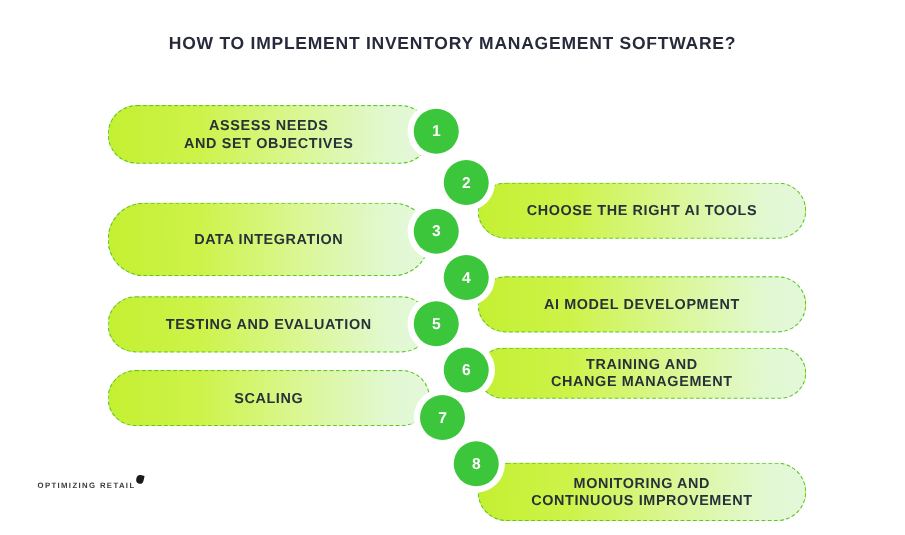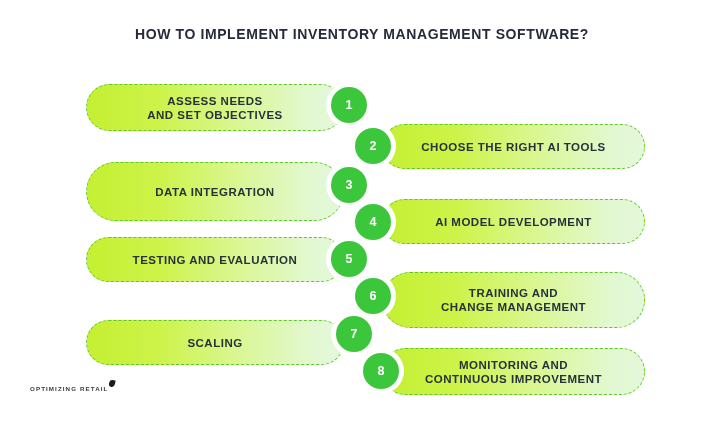--- a/index.html
+++ b/index.html
@@ -51,20 +51,21 @@
     justify-content: center;
     text-align: center;
   }
 
   .bar.left {
     background: linear-gradient(90deg, #c4f032 0%, #cdf349 28%, #dbf79a 62%, #e2f8d2 88%, #e4f8da 100%);
   }
 
   .bar.right {
     background: linear-gradient(90deg, #c4f032 0%, #cdf349 28%, #dbf79a 62%, #e2f8d2 88%, #e4f8da 100%);
+    margin-top: 22px;
   }
 
   .bar-label {
     font-size: 11.5px;
     font-weight: bold;
     letter-spacing: 0.5px;
     color: #263238;
     text-transform: uppercase;
     line-height: 14px;
     white-space: pre-line;
@@ -193,33 +194,33 @@
       <span class="bar-label">TESTING AND EVALUATION</span>
     </div>
     <div class="circle-wrap" style="left:326px; top:236px;">
       <div class="circle">
         <span class="circle-num">5</span>
       </div>
     </div>
   </div>
 
   <div class="step">
-    <div class="bar right" style="left:382px; top:272px; width:263px; height:56px;align-items:center;">
+    <div class="bar right" style="left:382px; top:256px; width:263px; height:41px;align-items:center;">
       <span class="bar-label">TRAINING AND
 CHANGE MANAGEMENT</span>
     </div>
     <div class="circle-wrap" style="left:350px; top:273px;">
       <div class="circle">
         <span class="circle-num">6</span>
       </div>
     </div>
   </div>
 
   <div class="step">
-    <div class="bar left" style="left:86px; top:320px; width:258px; height:45px;">
+    <div class="bar left" style="left:86px; top:296px; width:258px; height:45px;">
       <span class="bar-label">SCALING</span>
     </div>
     <div class="circle-wrap" style="left:331px; top:311px;">
       <div class="circle">
         <span class="circle-num">7</span>
       </div>
     </div>
   </div>
 
   <div class="step">

